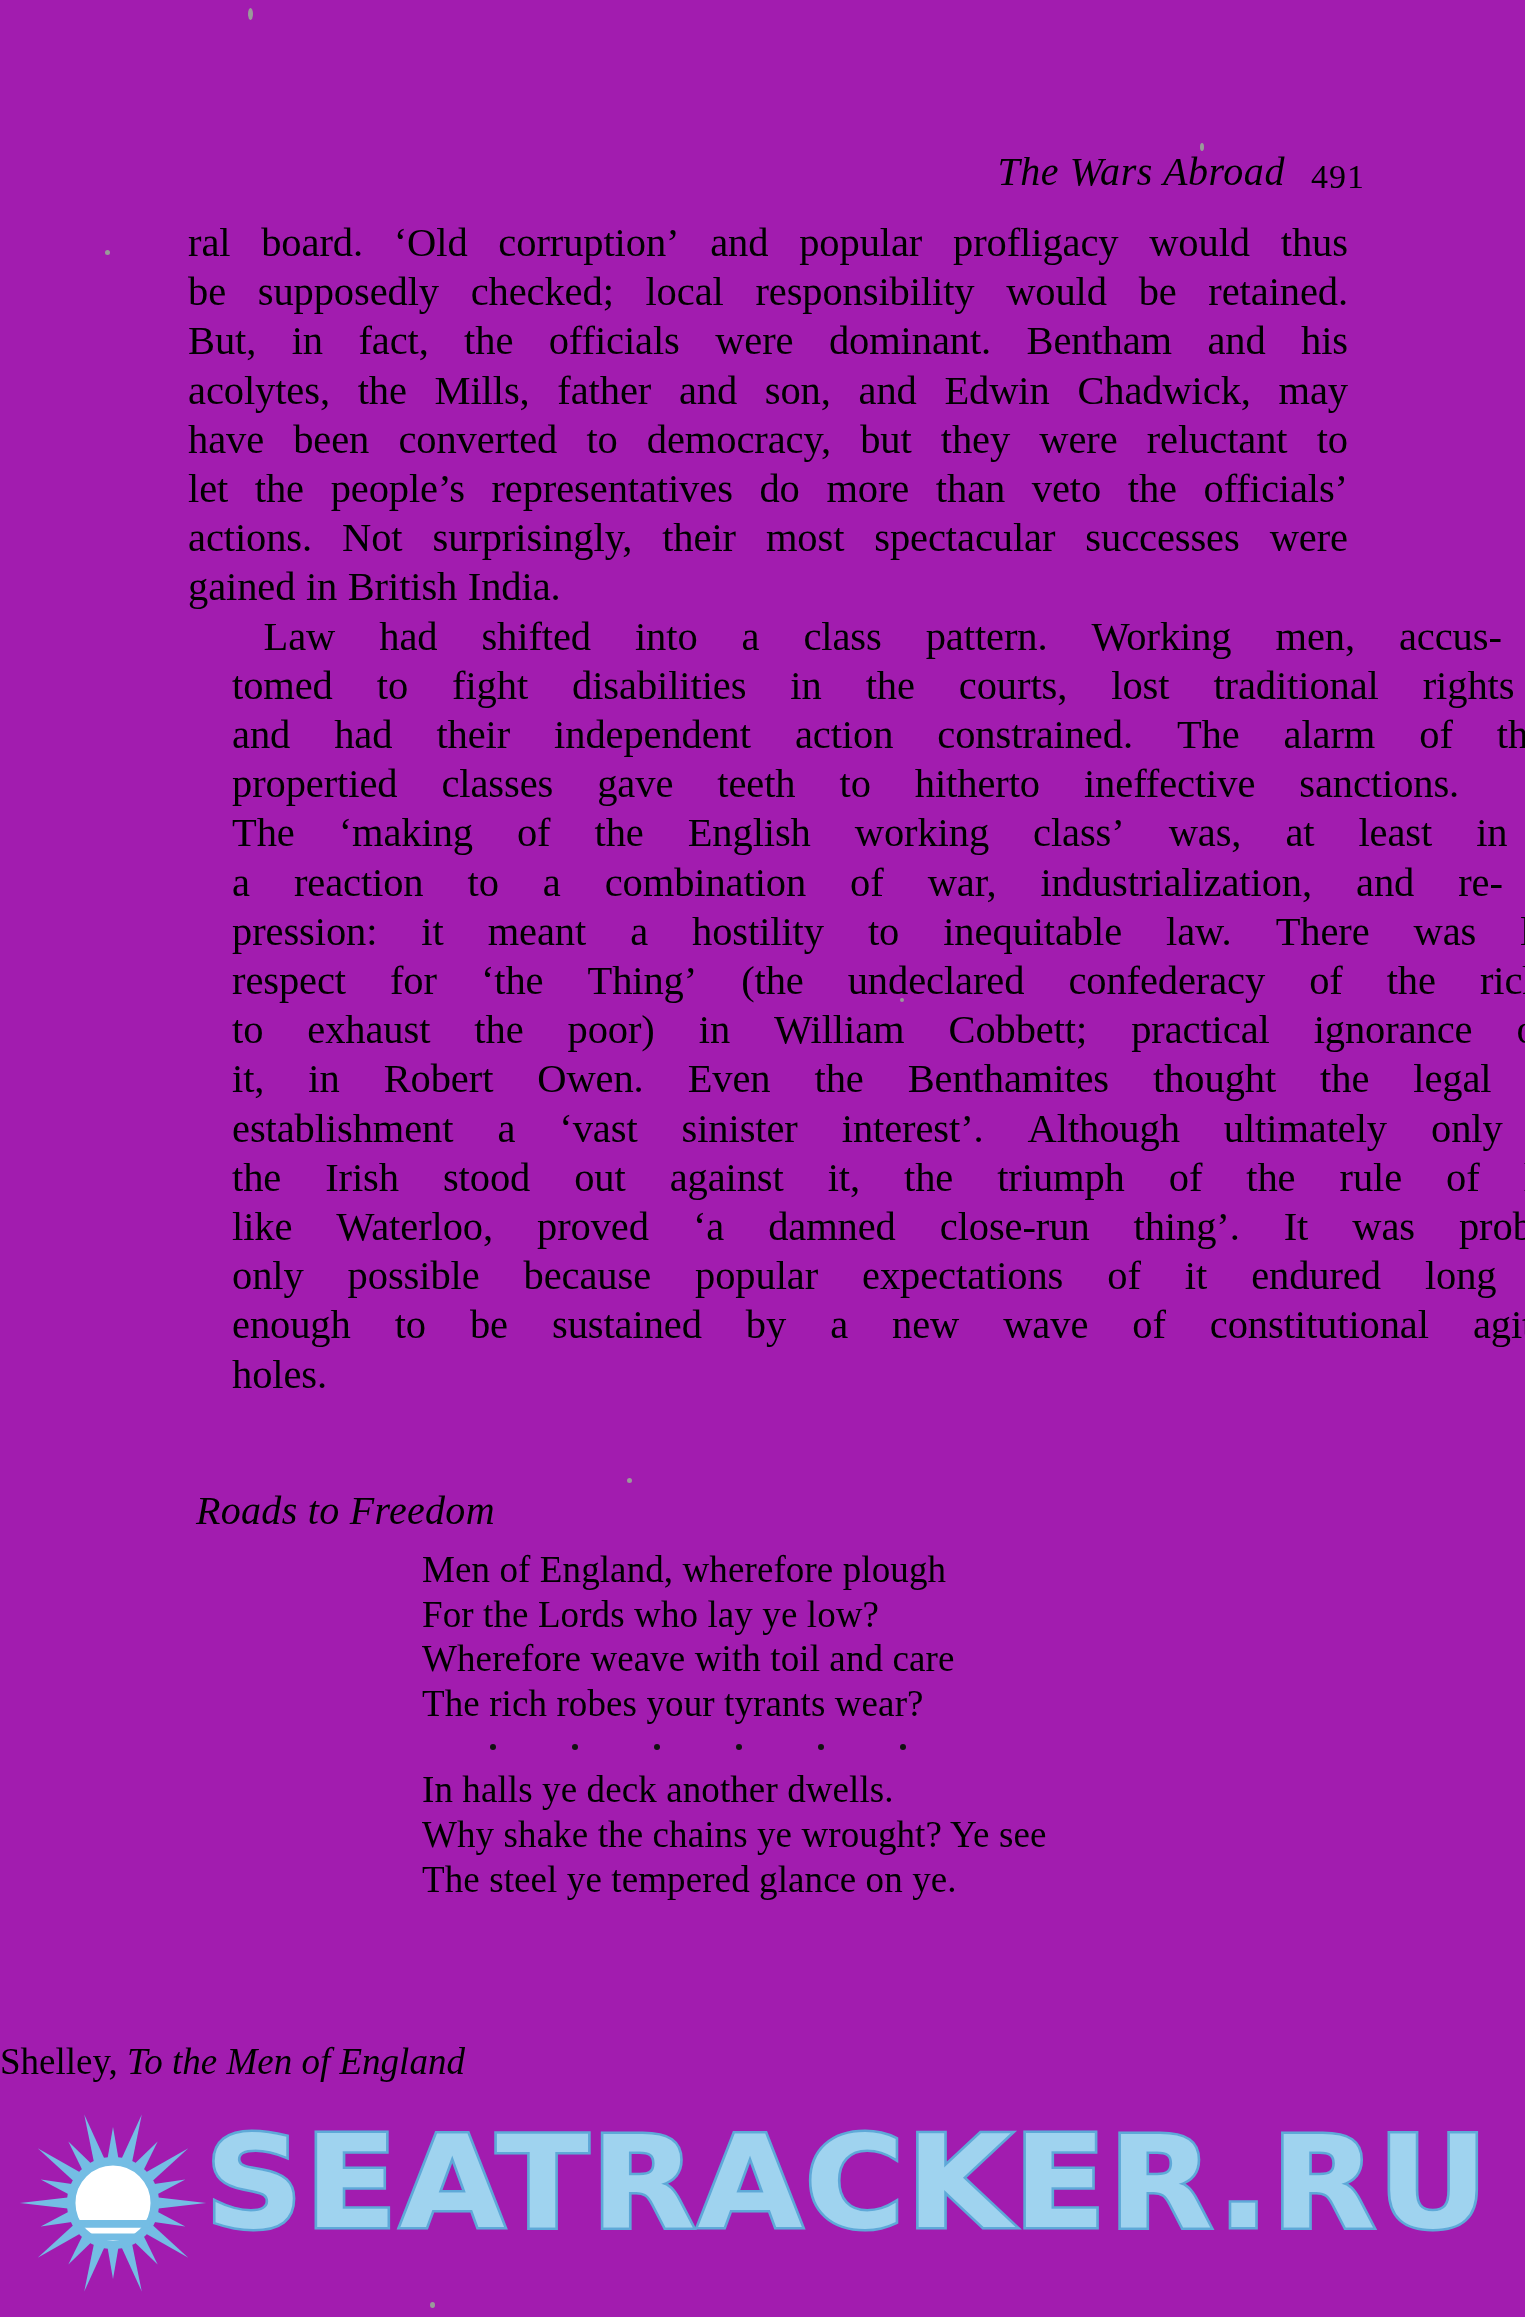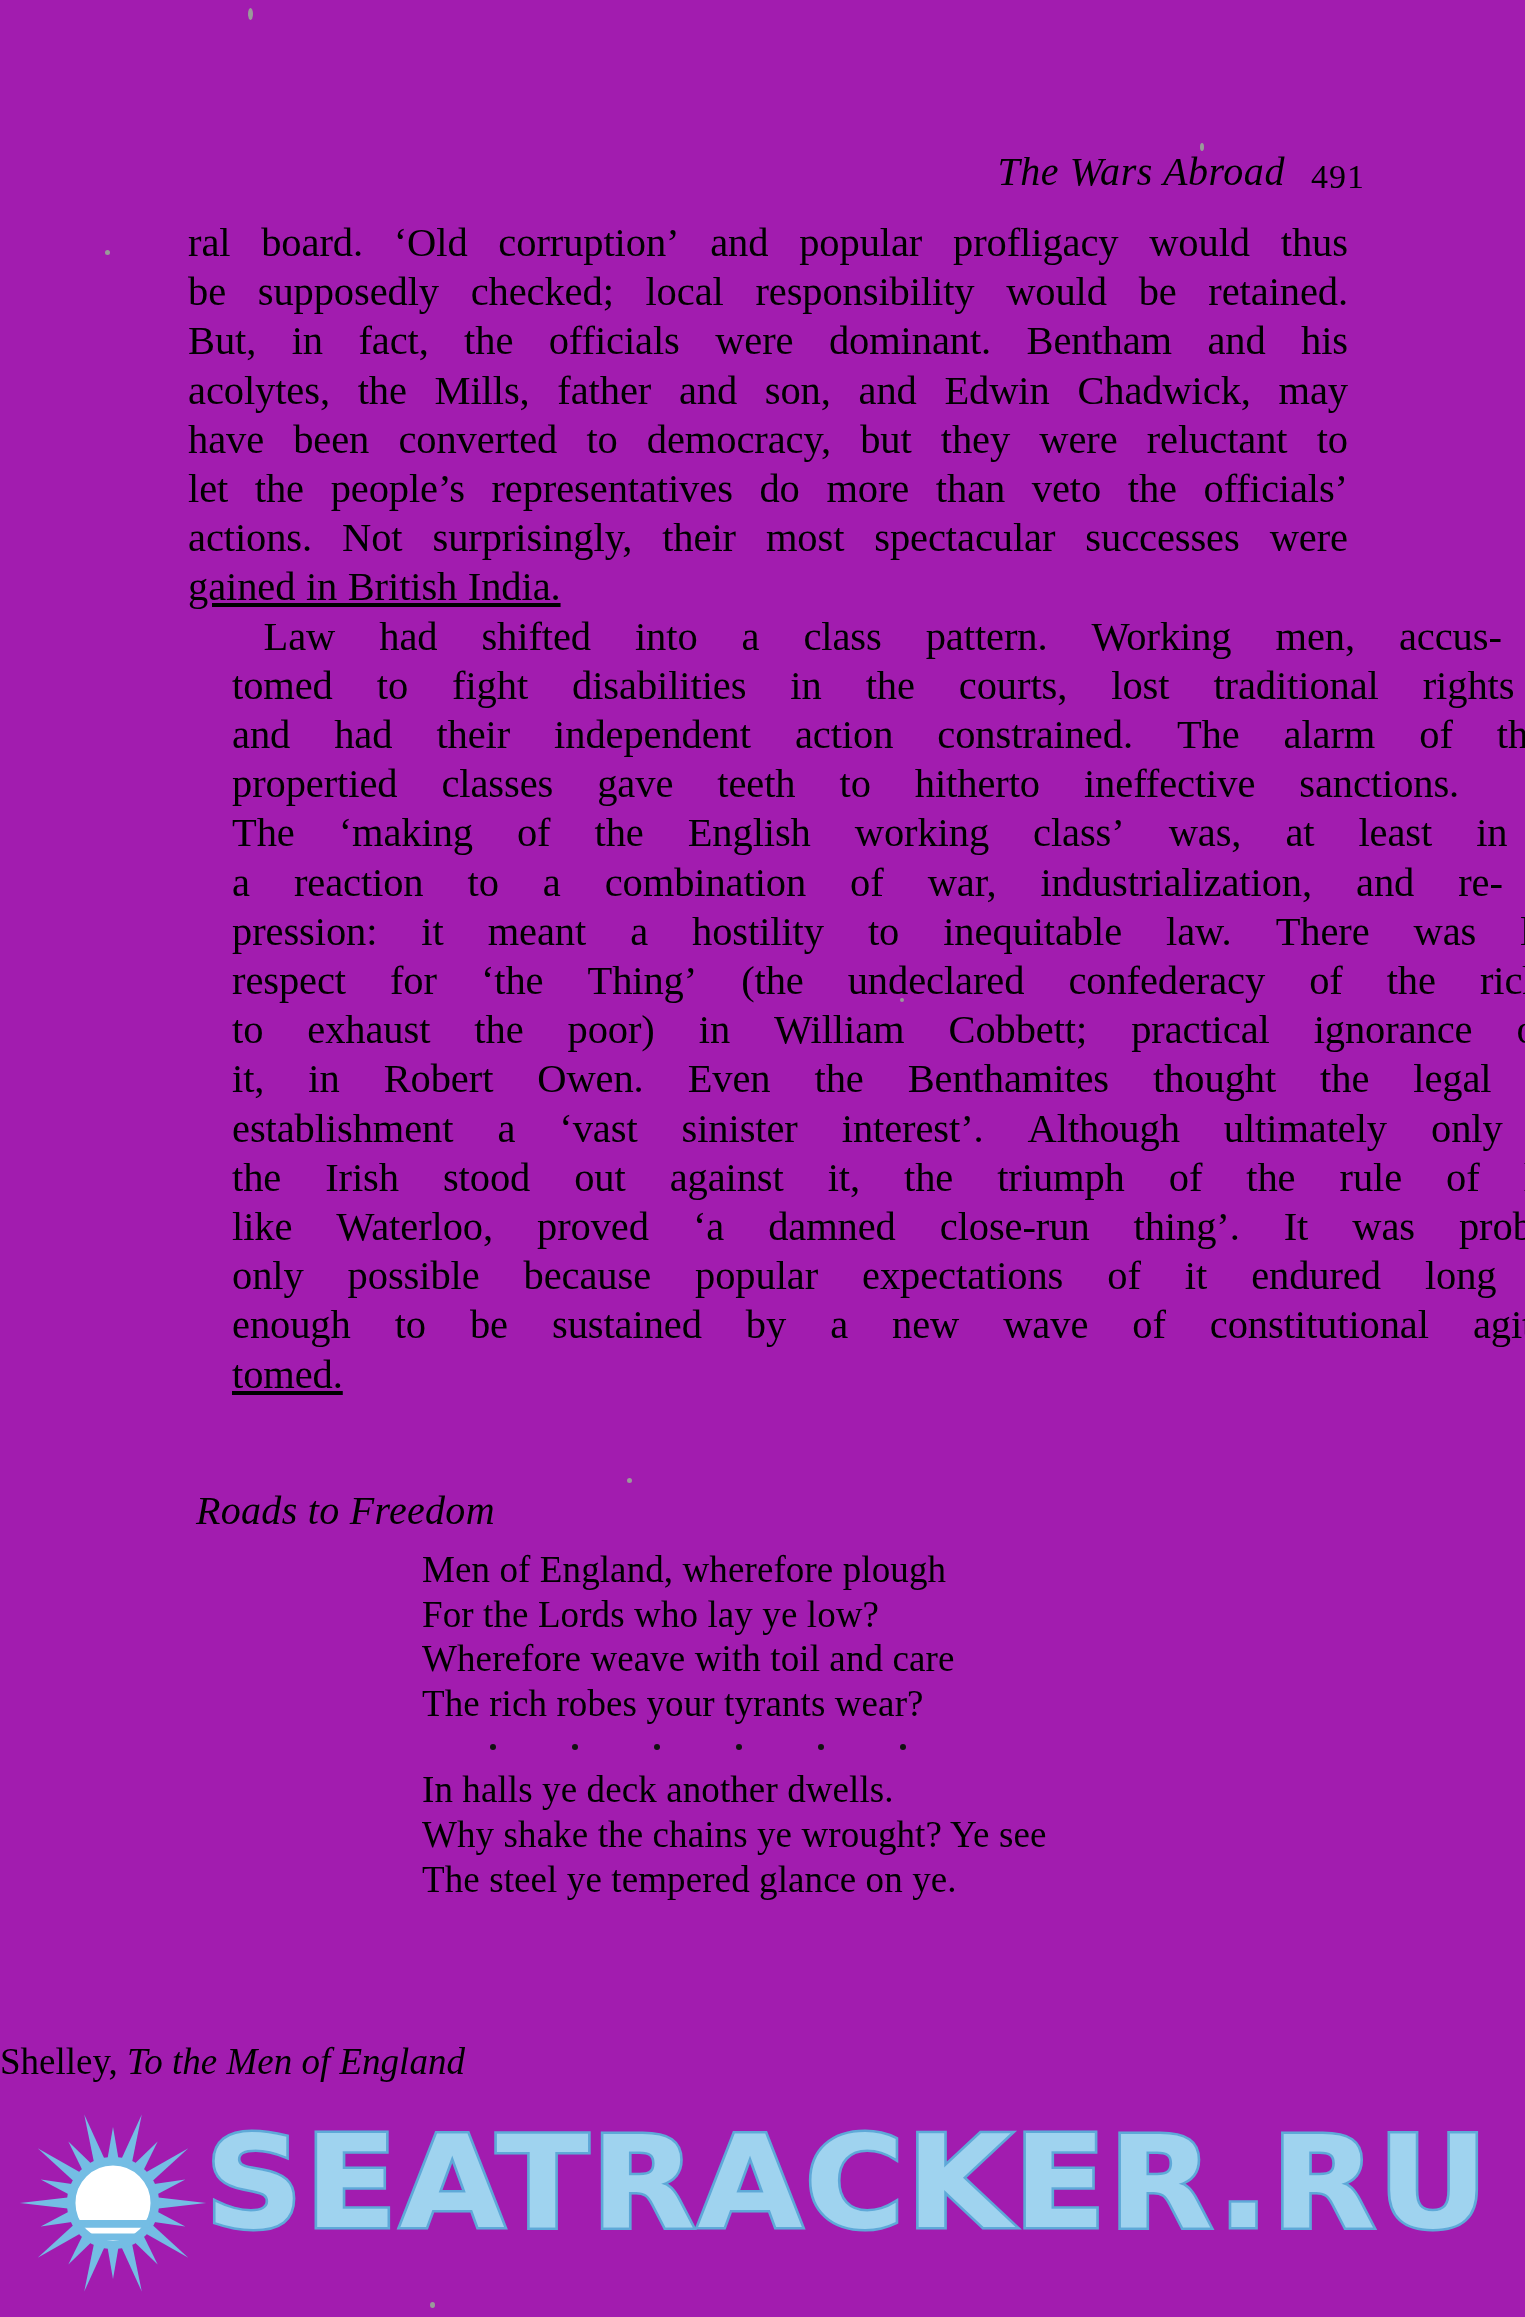--- a/index.html
+++ b/index.html
@@ -71,21 +71,21 @@
   .ln {
     display: block;
     white-space: nowrap;
     align-items: flex-end;
   }
   .ln.j {
     display: flex;
     justify-content: space-between;
   }
   .ln.j > span { display: inline-block; }
-  .ln.last { display: block; text-decoration: underline; }
+  .ln.last { display: block; }
 
   
   .section-head {
     position: absolute;
     left: 196px;
     top: 1487px;
     font-style: italic;
     font-size: 40px;
     letter-spacing: 0.3px;
   }
@@ -438,21 +438,21 @@
           <span>be</span>
           <span>sustained</span>
           <span>by</span>
           <span>a</span>
           <span>new</span>
           <span>wave</span>
           <span>of</span>
           <span>constitutional</span>
           <span>agita-</span>
         </span>
-        <span class="ln last">tomed.</span>
+        <span class="ln last">holes.</span>
       </p>
   </div>
 
   <div class="section-head">Roads to Freedom</div>
 
   <div class="poem">
     <div id="stanza-one">
         <span class="vs">Men of England, wherefore plough</span>
         <span class="vs">For the Lords who lay ye low?</span>
         <span class="vs">Wherefore weave with toil and care</span>

